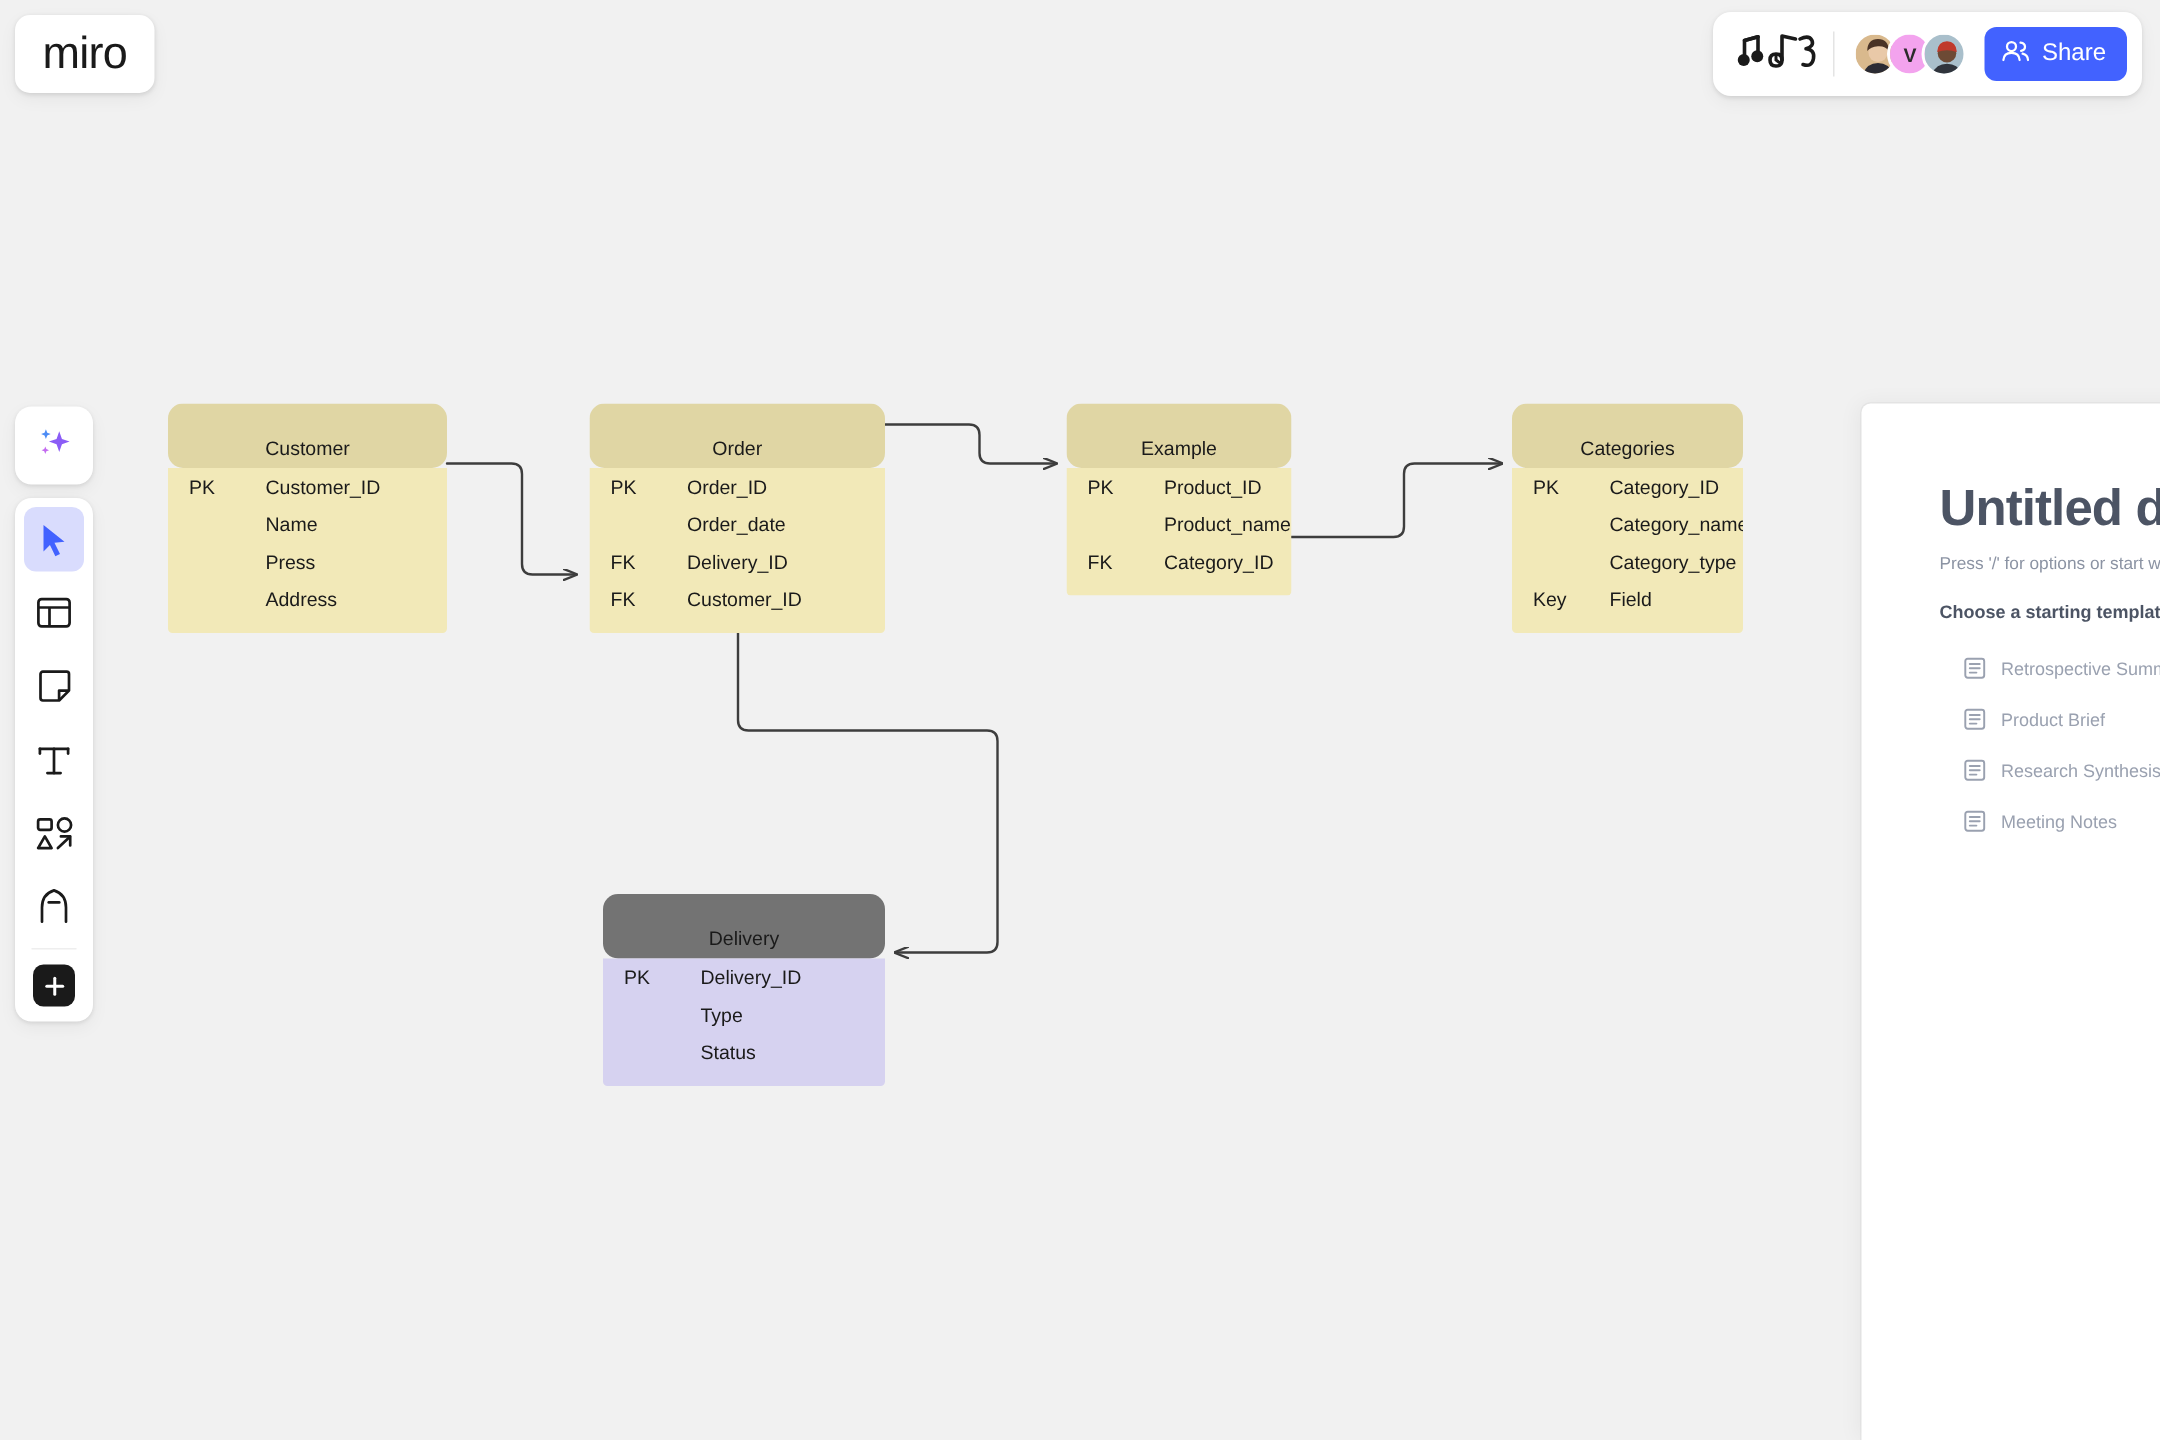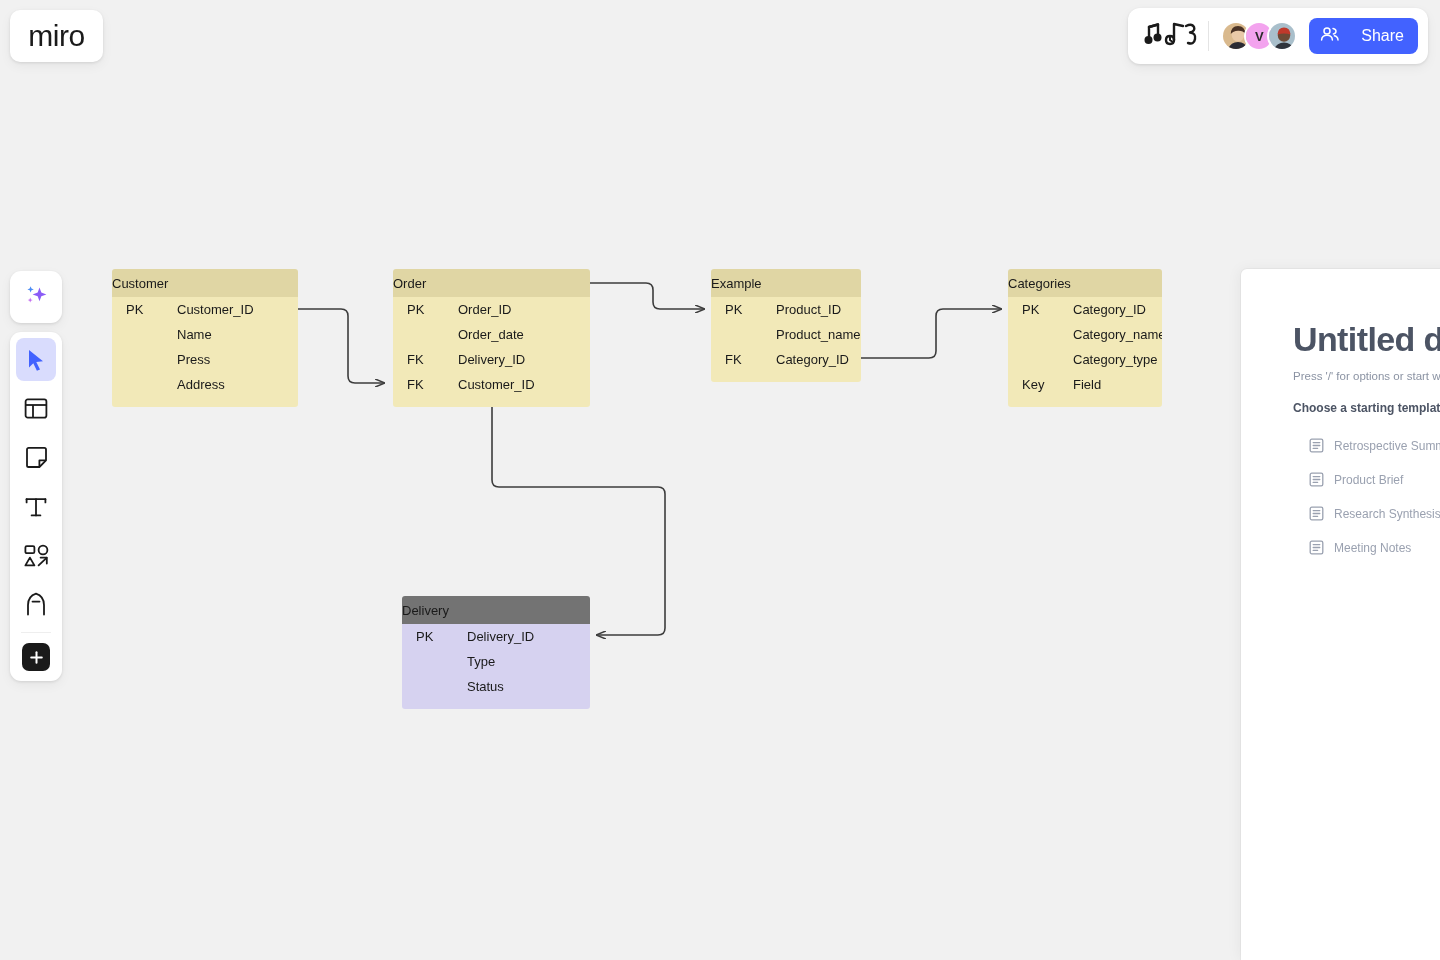--- a/index.html
+++ b/index.html
@@ -42,21 +42,21 @@
   .avatar:first-child { margin-left: 0; }
   .av-initial {
     width: 100%; height: 100%; background: #f3a3ee;
     display: flex; align-items: center; justify-content: center;
     font-size: 13px; font-weight: 600; color: #2b2b2b;
   }
   #share-button {
     margin-left: 12px;
     height: 36px; padding: 0 14px 0 11px;
     background: #4262ff; border-radius: 8px;
-    display: flex; align-items: center; gap: 22px;
+    display: flex; align-items: center; gap: 8px;
     color: #fff; font-size: 16px; cursor: pointer; border: none;
     font-family: "Liberation Sans", sans-serif;
   }
 
   
   #board-title {
     position: absolute; left: 112px; top: 96px;
     font-size: 62px; font-weight: 400; color: #1a1a1a;
     letter-spacing: -1.5px; line-height: 1.05;
   }
@@ -85,22 +85,22 @@
     width: 28px; height: 28px; border-radius: 7px; background: #1a1a1a;
     display: flex; align-items: center; justify-content: center;
     cursor: pointer; margin-top: 4px; margin-bottom: 2px;
   }
   .tool-sep { width: 30px; height: 1px; background: #eee; }
 
   
   #canvas { position: absolute; inset: 0; }
   .er-table { position: absolute; border-radius: 3px; overflow: hidden; }
   .er-head {
-    font-size: 13px; color: #1a1a1a;
-    padding: 8px 0 7px; line-height: 1;
+    text-align: center; font-size: 13px; color: #1a1a1a;
+    padding: 23px 0 7px; line-height: 1; border-radius: 10px;
   }
   .er-row {
     display: flex; align-items: center;
     font-size: 13px; color: #1a1a1a; height: 25px; line-height: 1;
   }
   .er-key { width: 65px; padding-left: 14px; flex: none; }
   .er-field { }
   .t-yellow .er-head { background: #e0d6a4; }
   .t-yellow .er-body { background: #f2e9b8; padding-bottom: 10px; }
   .t-purple .er-head { background: #737373; }

